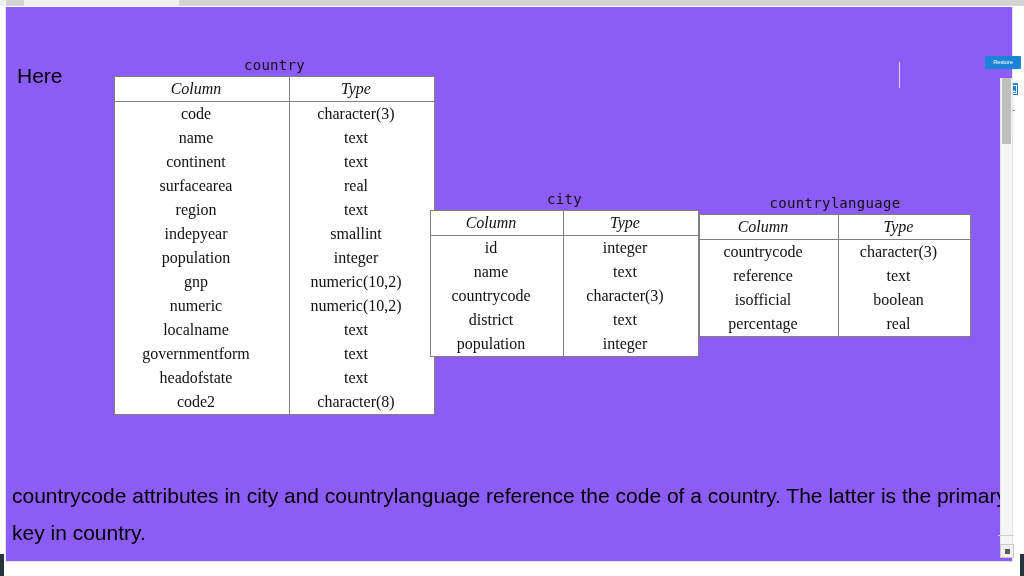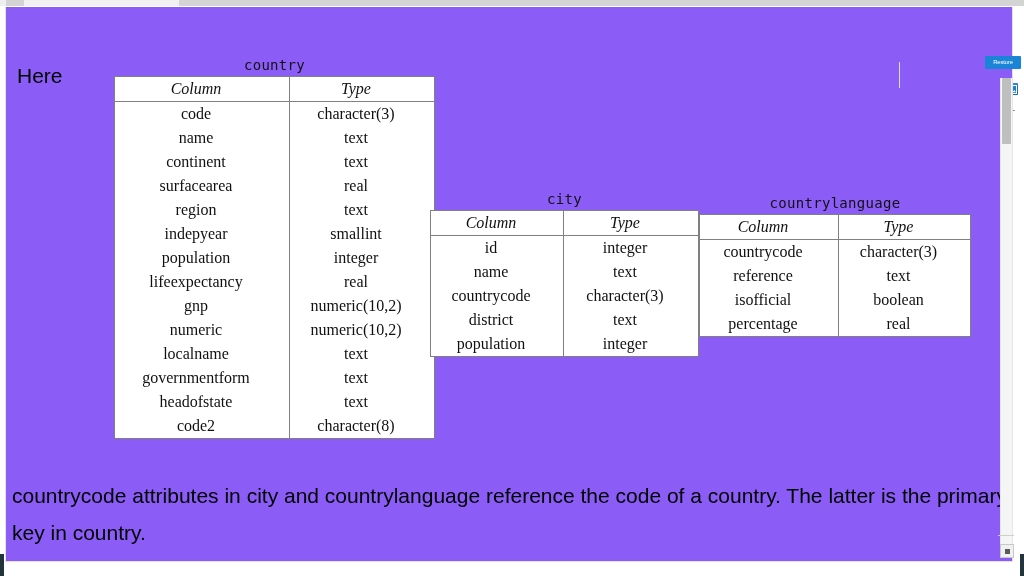--- a/index.html
+++ b/index.html
@@ -291,24 +291,20 @@
               </tr>
               <tr>
                 <td>indepyear</td>
                 <td>smallint</td>
               </tr>
               <tr>
                 <td>population</td>
                 <td>integer</td>
               </tr>
               <tr>
-                <td>lifeexpectancy</td>
-                <td>real</td>
-              </tr>
-              <tr>
                 <td>gnp</td>
                 <td>numeric(10,2)</td>
               </tr>
               <tr>
                 <td>numeric</td>
                 <td>numeric(10,2)</td>
               </tr>
               <tr>
                 <td>localname</td>
                 <td>text</td>

